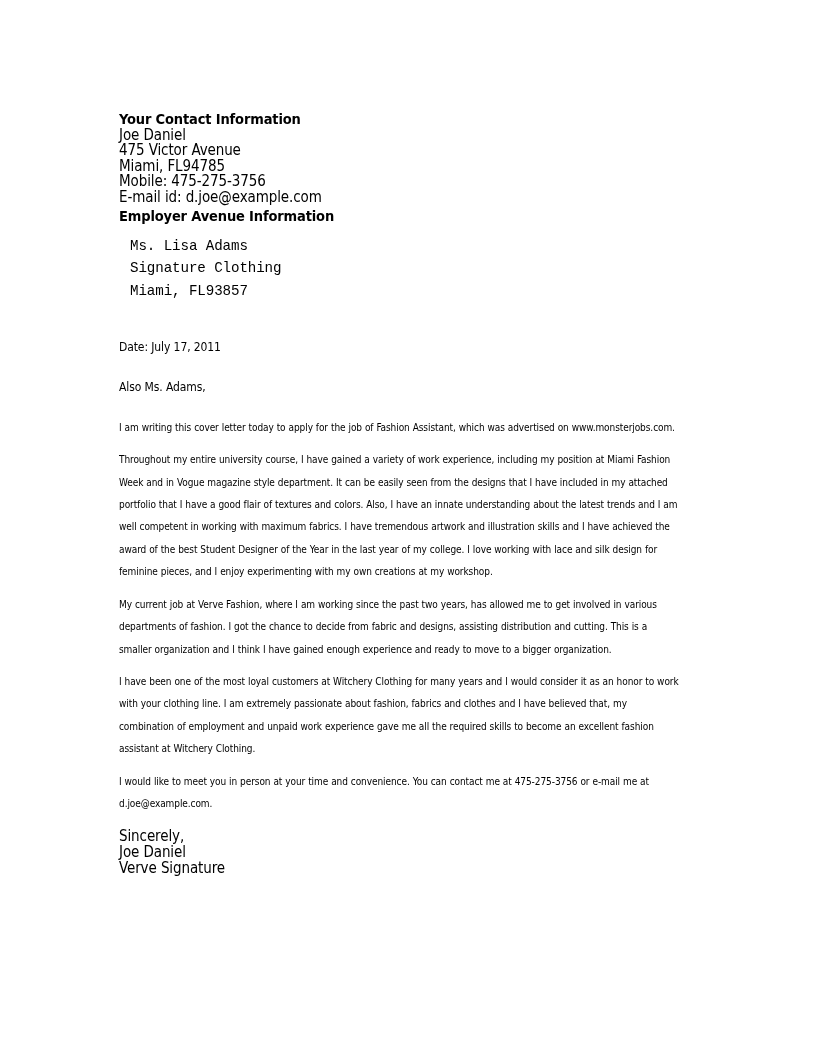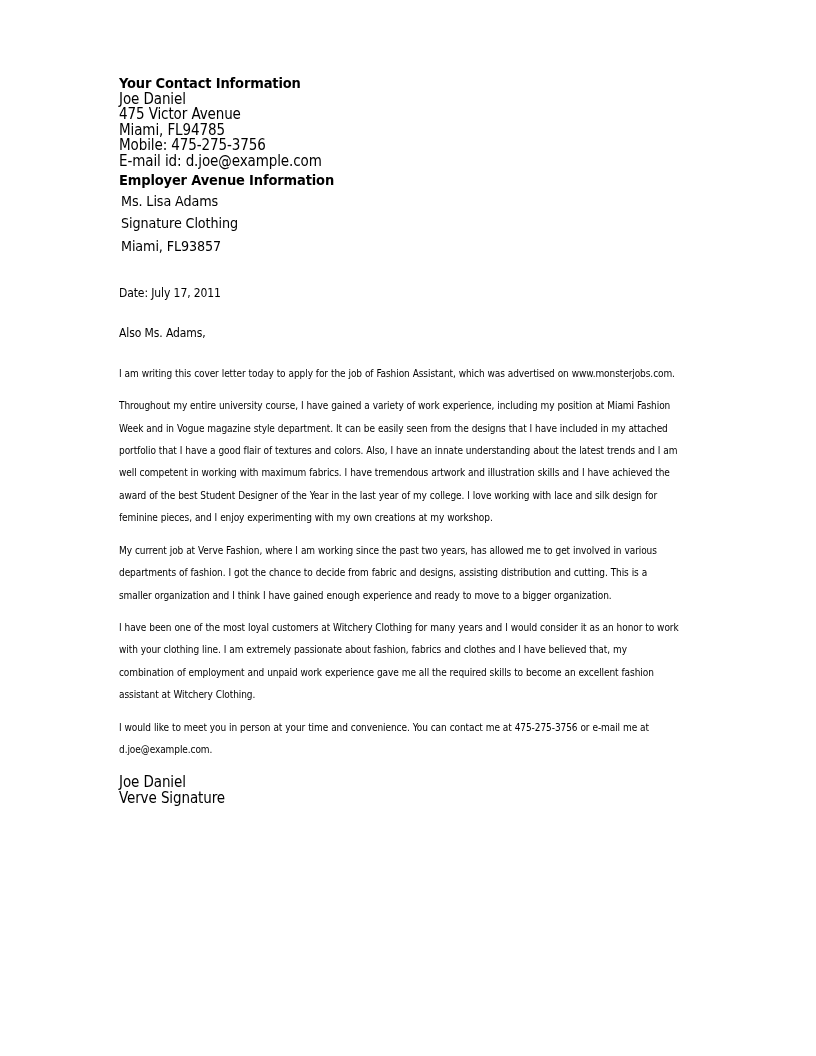--- a/index.html
+++ b/index.html
@@ -19,21 +19,21 @@
   .page {
     position: relative;
     width: 816px;
     height: 1056px;
     background: #ffffff;
     box-sizing: border-box;
   }
   .letter {
     position: absolute;
     left: 119px;
-    top: 76px;
+    top: 112px;
     width: 563px;
   }
 
   
   .section-heading {
     font-weight: bold;
     font-size: 14.5px;
     line-height: 15.6px;
     letter-spacing: -0.15px;
     margin: 0;
@@ -46,21 +46,22 @@
   }
   .tight-block .line {
     font-size: 15px;
     line-height: 15.6px;
     letter-spacing: -0.1px;
     white-space: nowrap;
   }
 
   
   .loose-block {
-    margin: 2px;
+    margin: 11px;
+    font-family: Liberation Mono, monospace;
   }
   .loose-block .line {
     font-size: 14.2px;
     line-height: 22.3px;
     letter-spacing: -0.1px;
     white-space: nowrap;
   }
 
   
   .gap-heading-2 { height: 3px; }
@@ -135,18 +136,19 @@
     <div class="gap-para"></div>
 
     <p class="para">I have been one of the most loyal customers at Witchery Clothing for many years and I would consider it as an honor to work with your clothing line. I am extremely passionate about fashion, fabrics and clothes and I have believed that, my combination of employment and unpaid work experience gave me all the required skills to become an excellent fashion assistant at Witchery Clothing.</p>
     <div class="gap-para"></div>
 
     <p class="para">I would like to meet you in person at your time and convenience. You can contact me at 475-275-3756 or e-mail me at d.joe@example.com.</p>
 
     <div class="gap-sign"></div>
 
     <div class="tight-block">
+      <div class="line">Sincerely,</div>
       <div class="line">Joe Daniel</div>
       <div class="line">Verve Signature</div>
     </div>
 
   </div>
 </div>
 
 </body></html>

